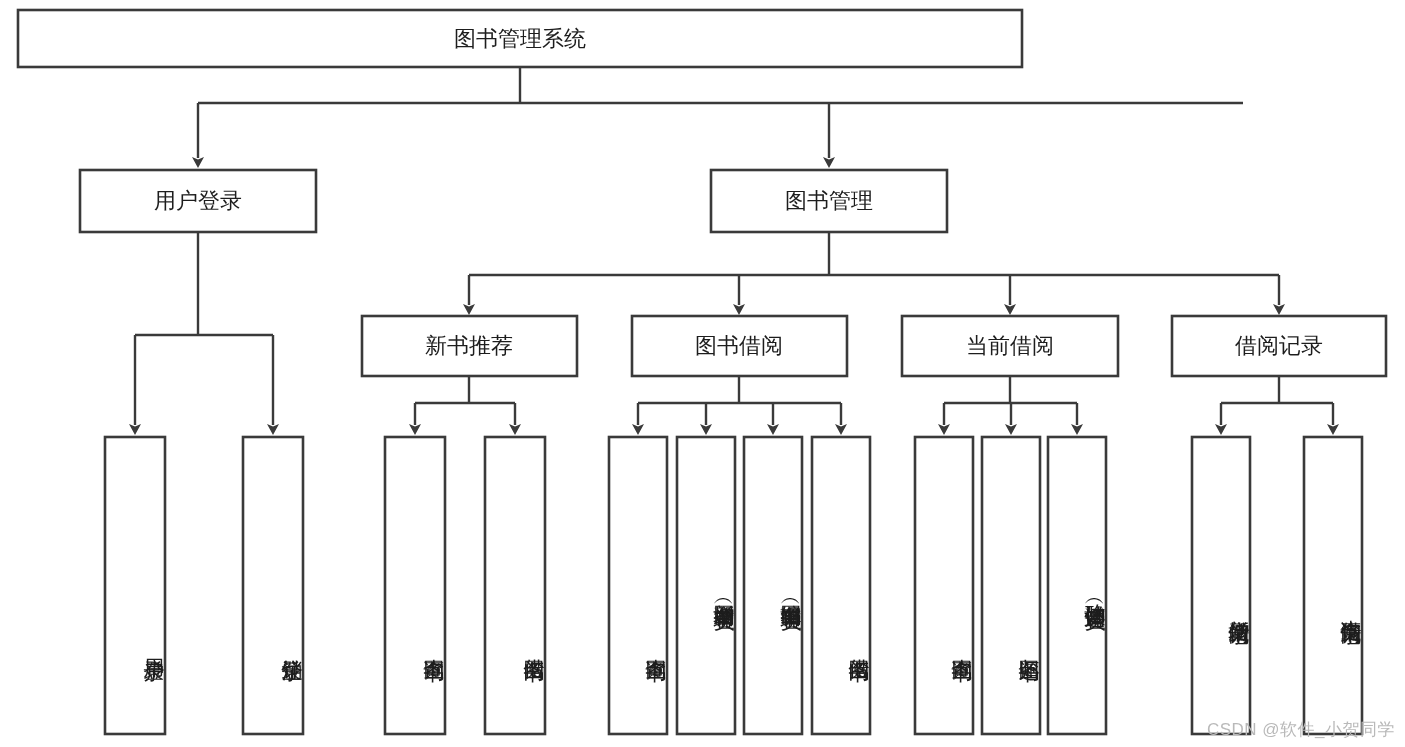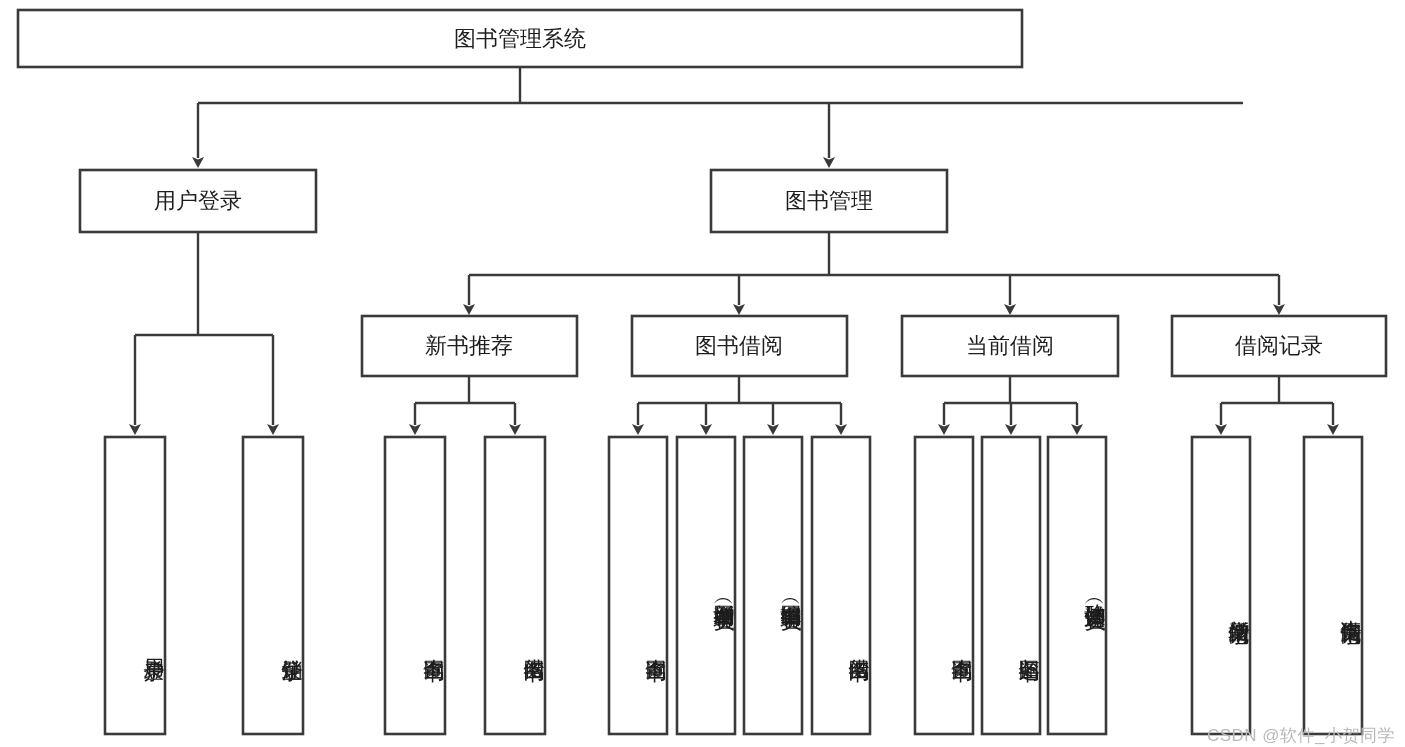--- a/index.html
+++ b/index.html
@@ -59,21 +59,21 @@
     letter-spacing: 1px;
     text-align: center;
     display: flex;
     align-items: flex-start;
     justify-content: center;
     pointer-events: none;
   }
   .watermark {
     position: absolute;
     right: 10px;
-    bottom: 0;
+    bottom: 6px;
     font-family: "Liberation Sans", "DejaVu Sans", sans-serif;
     font-size: 17px;
     color: #b9b9b9;
     white-space: nowrap;
     letter-spacing: 0.5px;
   }
 </style>
 </head>
 <body>
 

